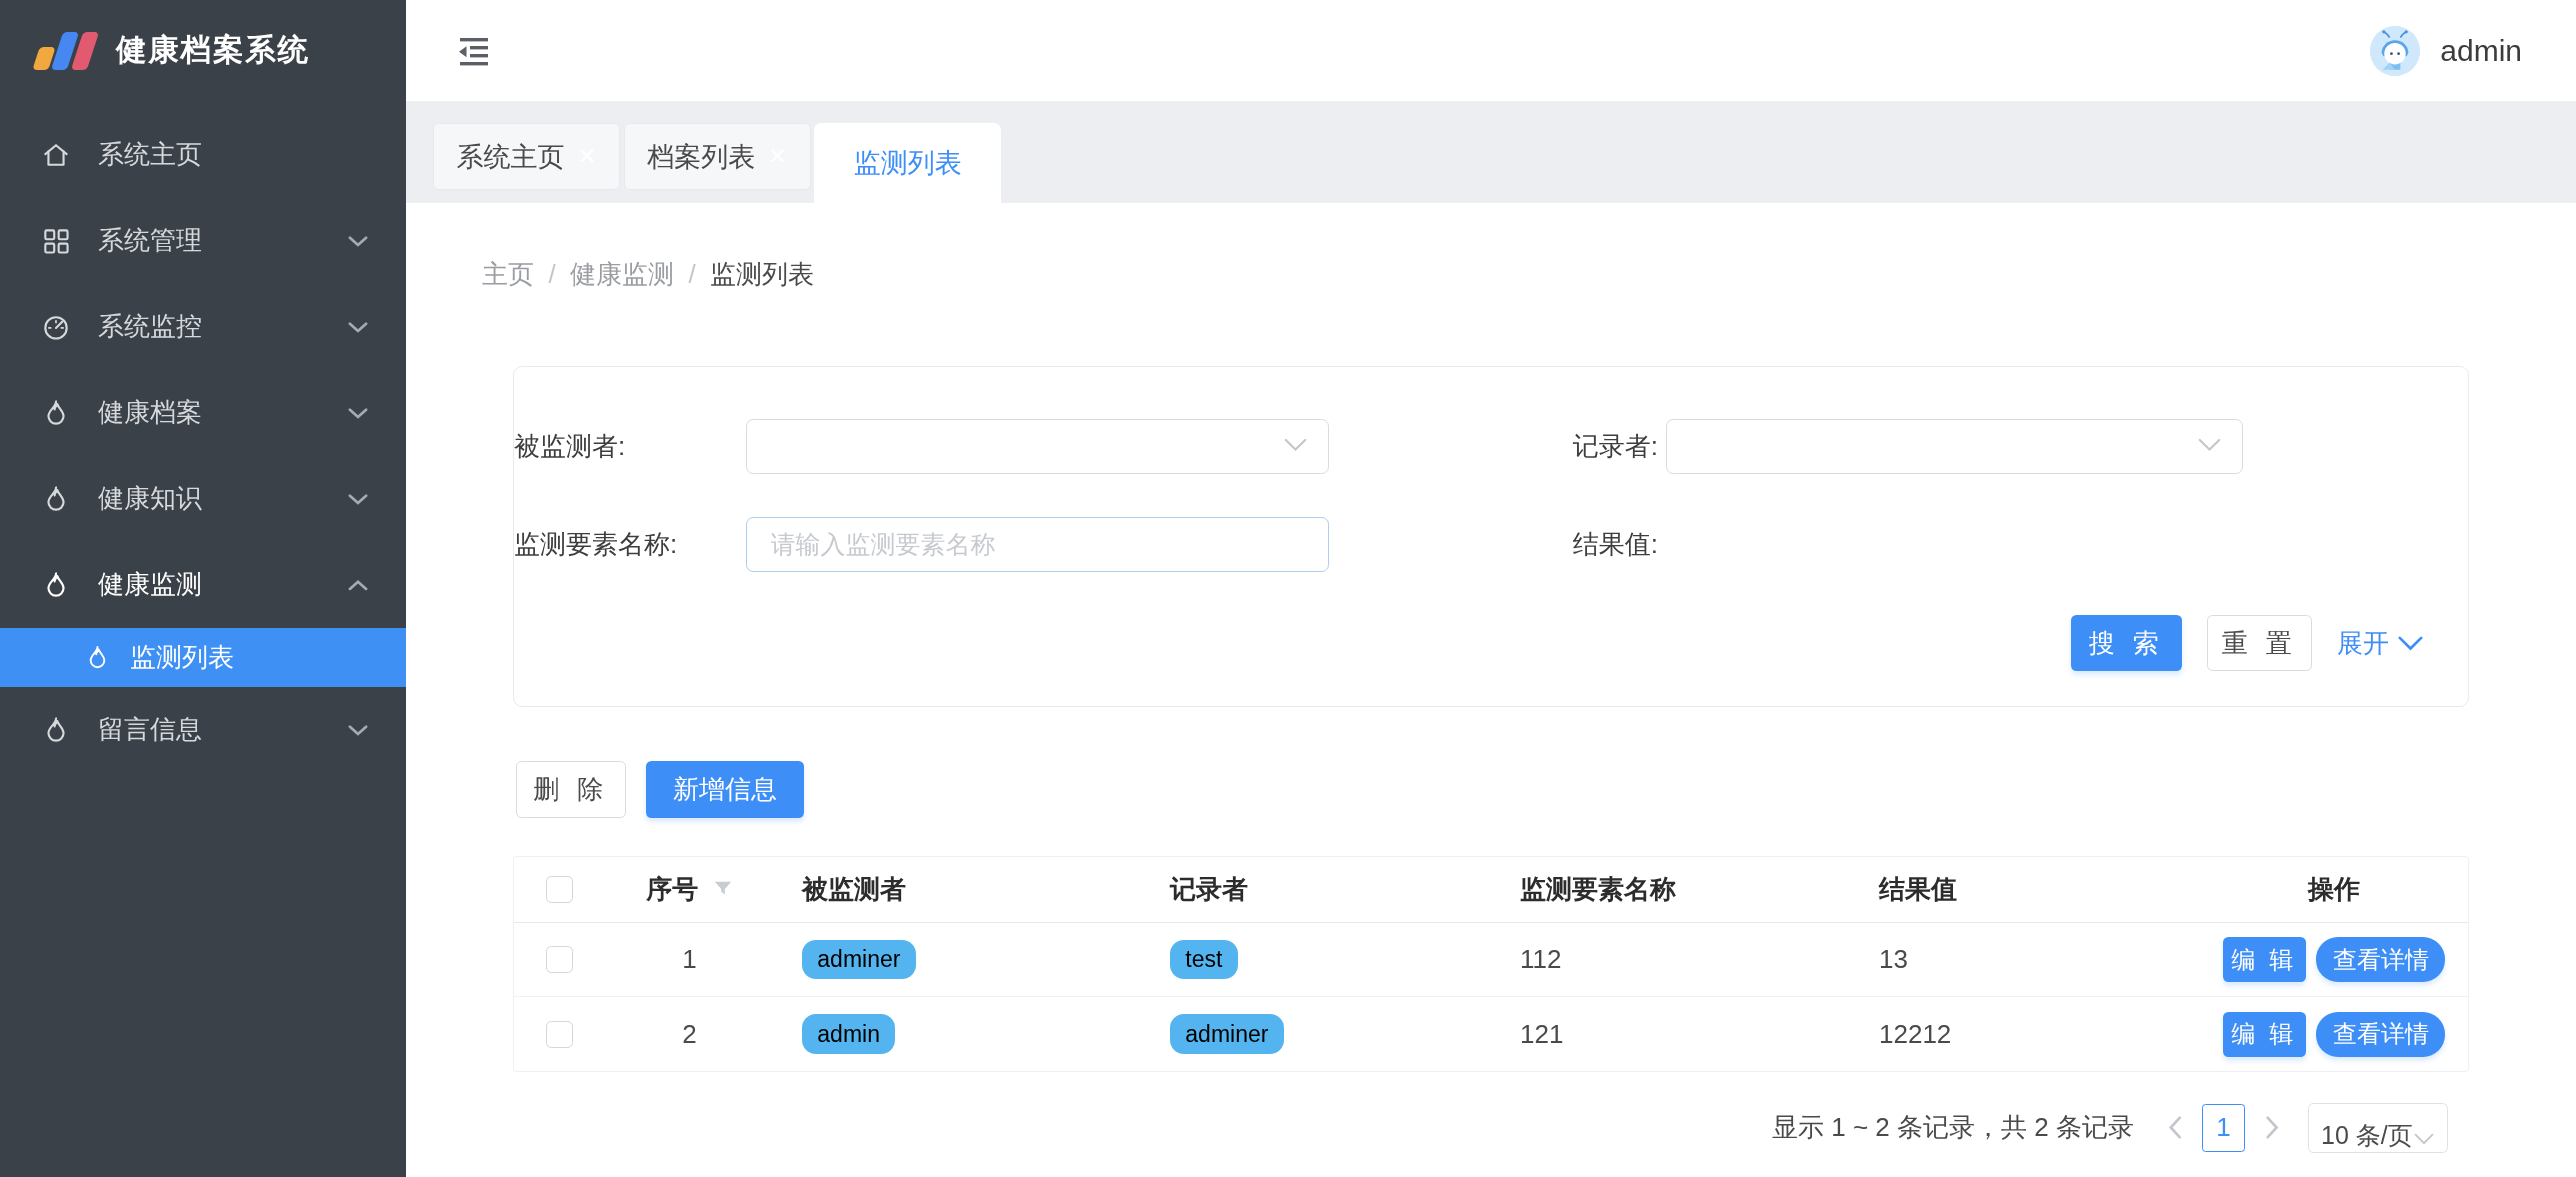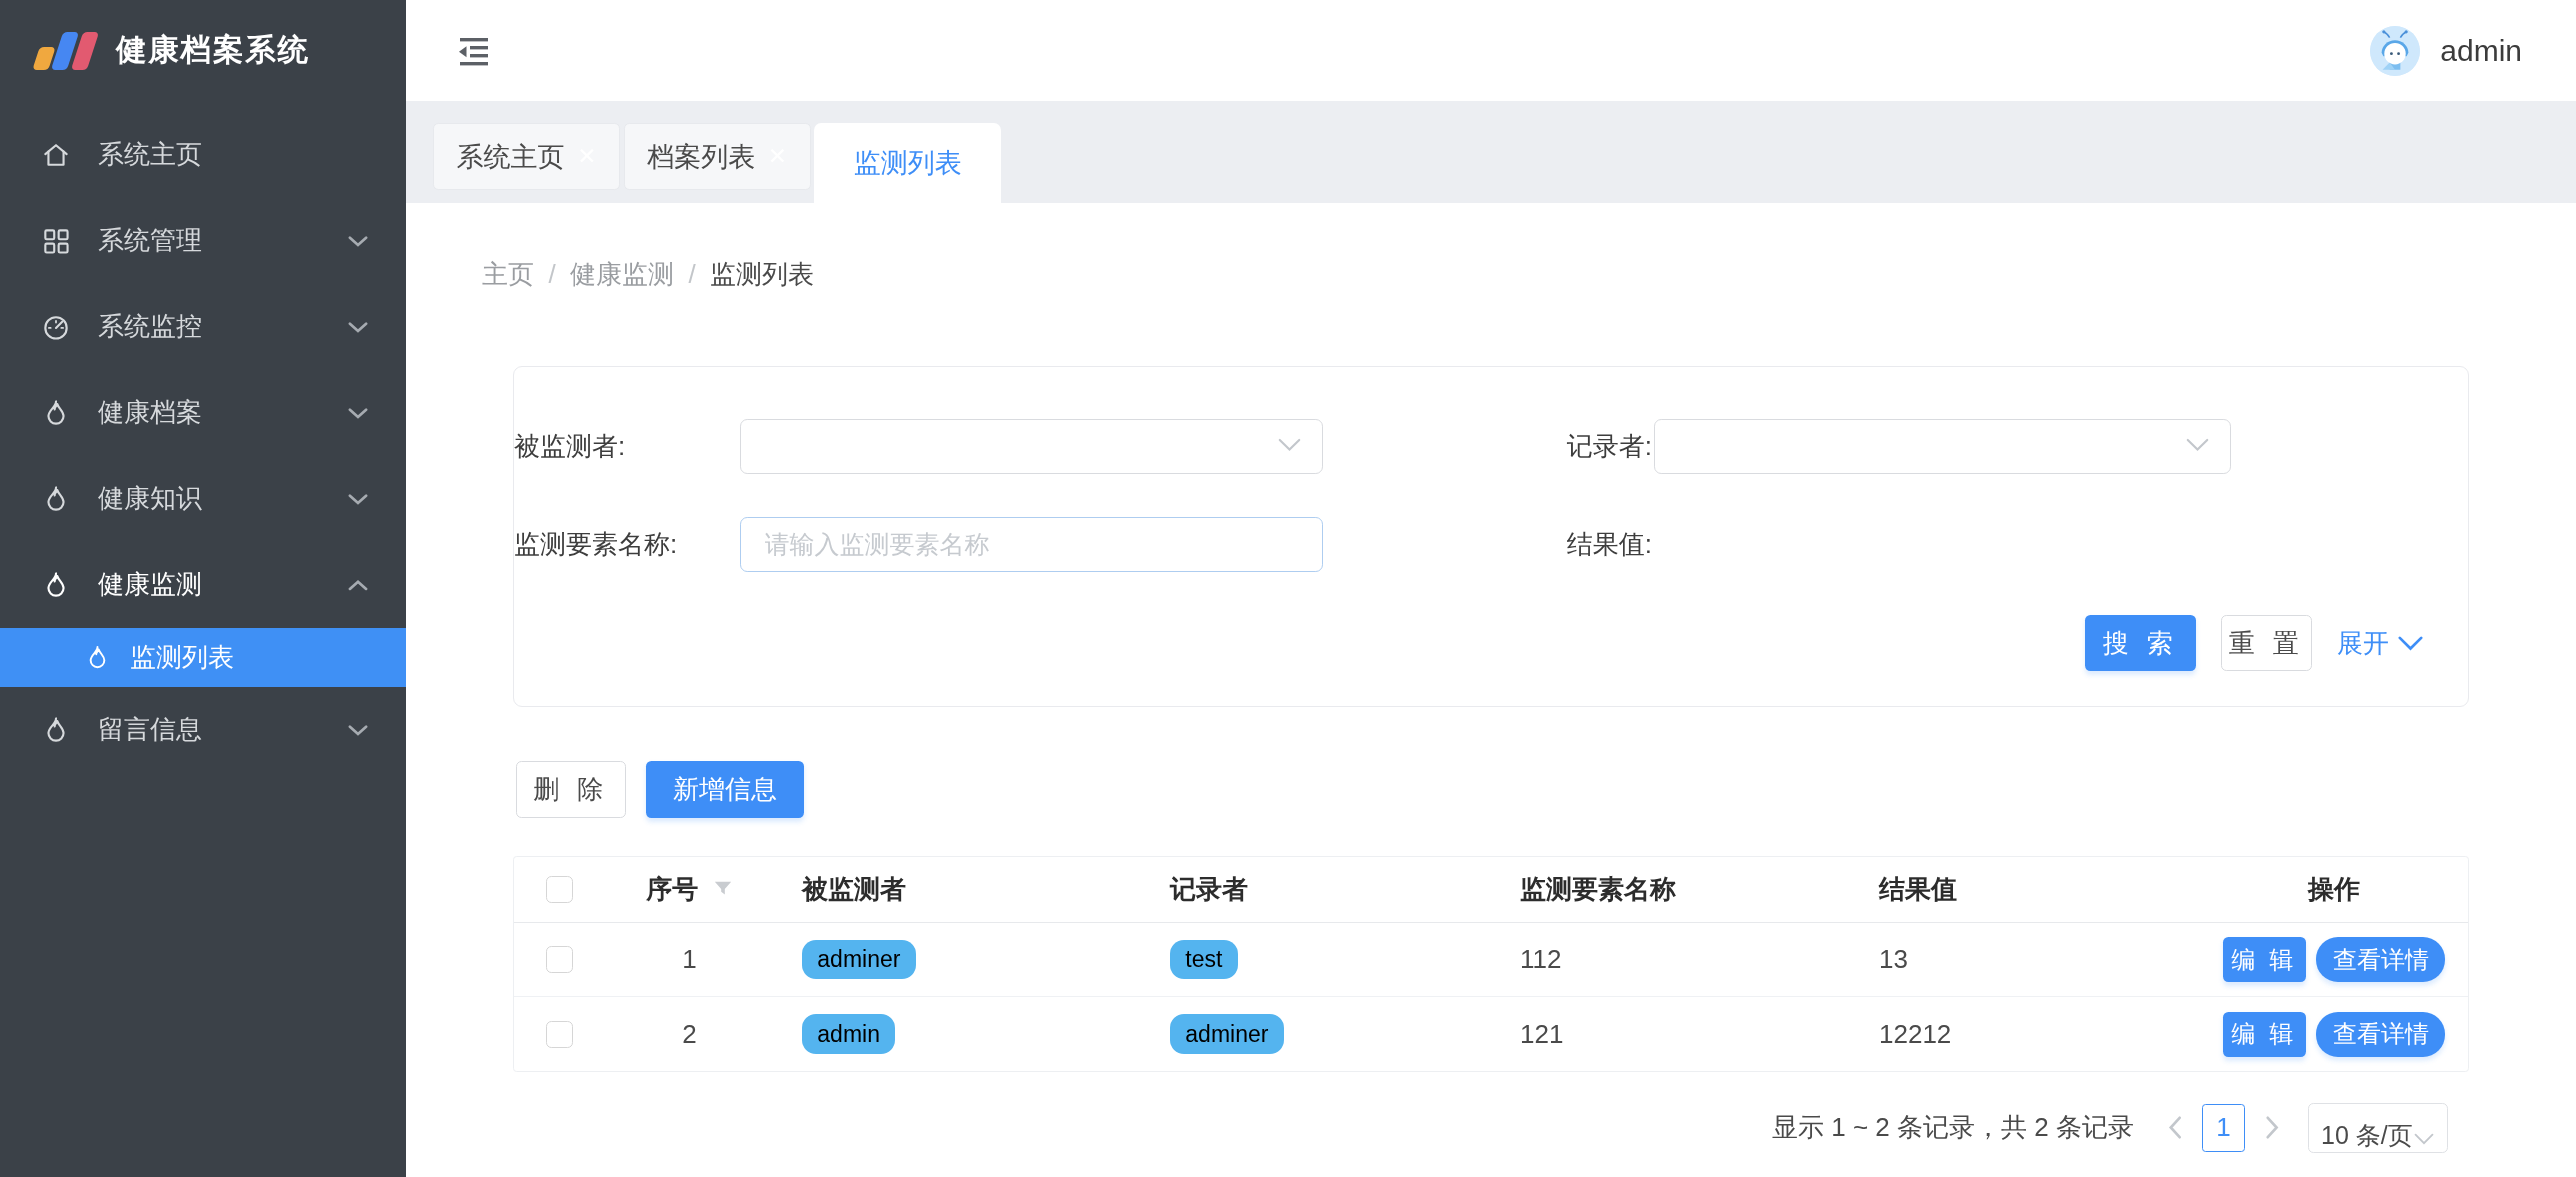--- a/index.html
+++ b/index.html
@@ -46,35 +46,35 @@
   .breadcrumb { margin:54px 4px 0 76px; font-size:26px; display:flex; gap:14.4px; align-items:center; }
   .bc-link { color:#9a9da1; }
   .bc-sep { color:#c3c6ca; }
   .bc-current { color:#4a4a4a; }
   
   .panel { margin:74px 0 0 107px; width:1956px; height:341px; border:1.8px solid #e9eaee; border-radius:9px; padding-top:52px; }
   .form-row { display:flex; margin-bottom:43px; }
   .form-cell { display:flex; align-items:center; }
   .fl1 { width:224px; text-align:left; font-size:26px; color:#3d3d3d; flex-shrink:0; }
   .fl2 { width:329px; text-align:right; font-size:26px; color:#3d3d3d; flex-shrink:0; }
-  .field { margin-left:2px; height:55px; background:#fff; border:1.8px solid #d9dbdf; border-radius:7.2px;
+  .field { margin-left:8px; height:55px; background:#fff; border:1.8px solid #d9dbdf; border-radius:7.2px;
            display:flex; align-items:center; padding:0 21.5px; position:relative; }
   .field.select { cursor:pointer; }
   .field .sel-chev { margin-left:auto; }
   .sel-chev svg { width:23px; height:14.4px; stroke:#c3c7cc; fill:none; stroke-width:2.4; stroke-linecap:round; }
   .field input { border:none; outline:none; font-size:25px; width:100%; font-family:inherit; color:#333; background:transparent; }
   .field input::placeholder { color:#c6cacf; }
   .w1 { width:583px; } .w2 { width:577px; }
   .field.focus-blue { border-color:#aecdf0; }
   .panel-actions { display:flex; justify-content:flex-end; align-items:center; gap:25px; padding-right:45px; margin-top:37px; }
   .btn { font-size:26px; border-radius:5.4px; display:flex; align-items:center; justify-content:center; cursor:pointer; font-family:inherit; }
   .btn-primary { background:#3e8ef7; color:#fff; border:none; box-shadow:0 3.6px 5.4px rgba(62,142,247,.18); }
   .btn-plain { background:#fff; color:#4a4a4a; border:1.8px solid #d9dbdf; }
   .btn-search { width:111px; height:56px; letter-spacing:5.4px; }
-  .btn-reset { width:91px; height:56px; letter-spacing:5.4px; }
+  .btn-reset { width:105px; height:56px; letter-spacing:5.4px; }
   .expand-link { color:#3e8ef7; font-size:26px; display:flex; align-items:center; gap:9px; cursor:pointer; }
   .expand-link svg { width:25px; height:15.3px; stroke:#3e8ef7; fill:none; stroke-width:3; stroke-linecap:round; }
   
   .toolbar { margin:54px 0 0 110px; display:flex; gap:20px; }
   .btn-delete { width:110px; height:57px; letter-spacing:5.4px; }
   .btn-add { width:158px; height:57px; }
   
   .table { margin:38px 0 0 107px; width:1956px; border:1.8px solid #edeff2; border-radius:3.6px; }
   .trow { display:grid; grid-template-columns:90px 171px 368px 350px 359px 349px 266px; align-items:center; }
   .thead { height:66px; border-bottom:1.8px solid #e7e9ec; font-weight:bold; font-size:26px; color:#2c2c2c; }

